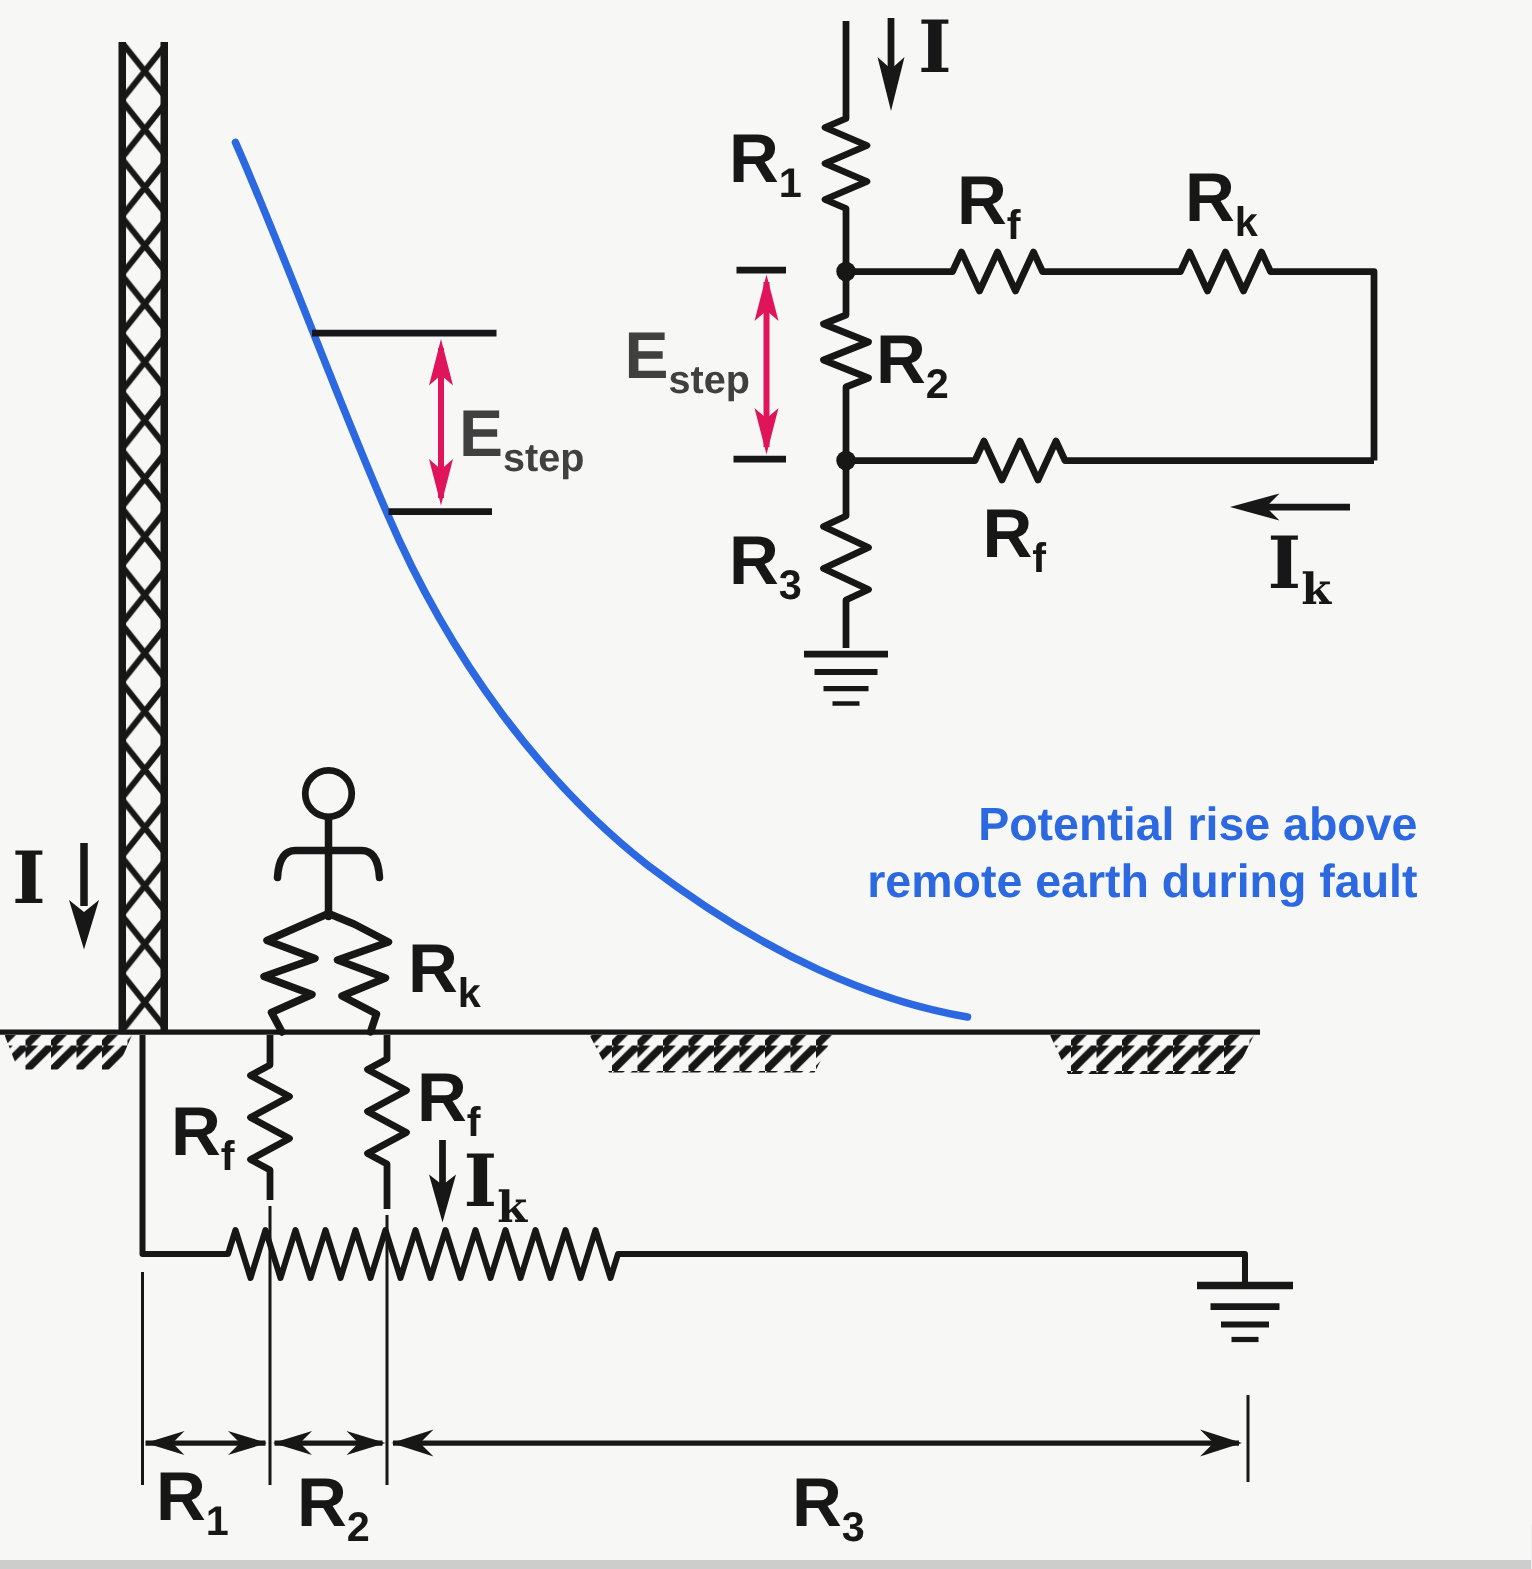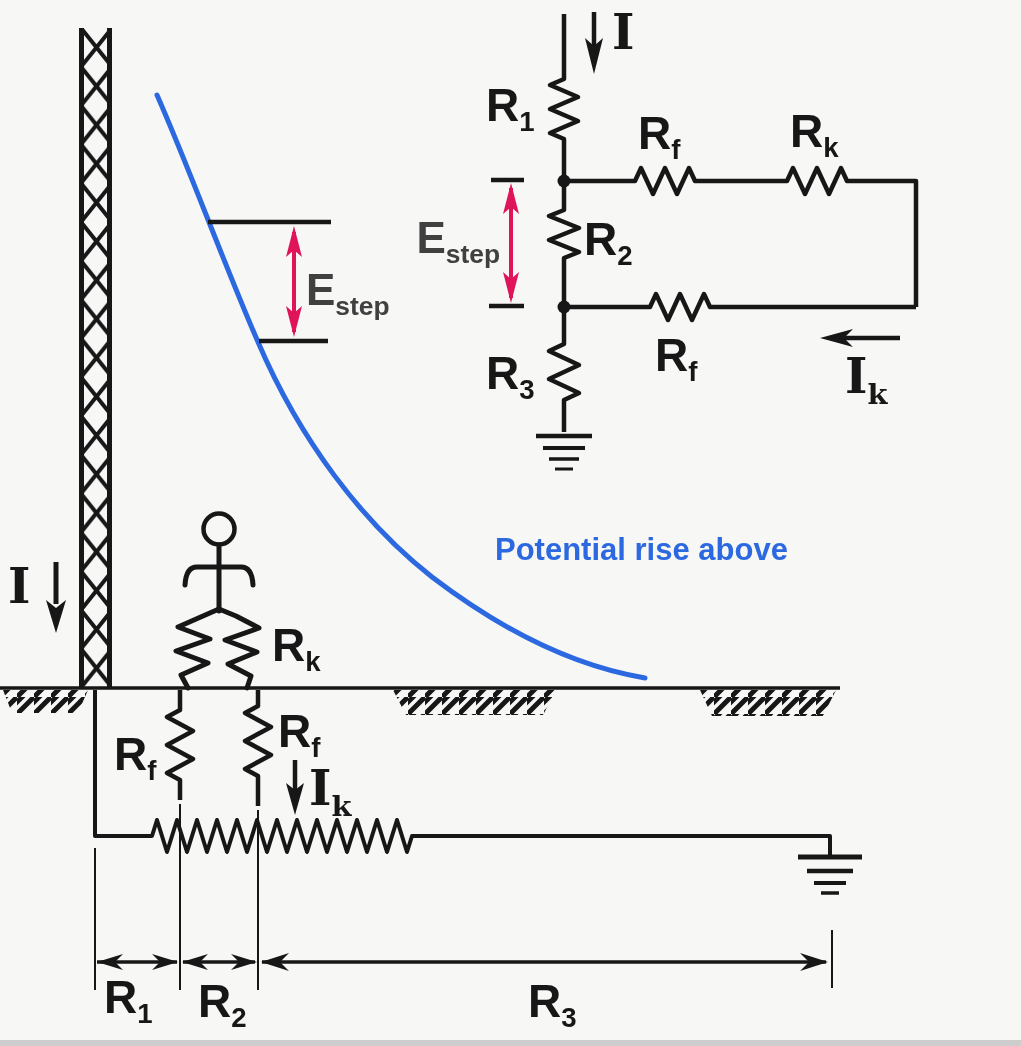--- a/index.html
+++ b/index.html
@@ -19,21 +19,21 @@
     color:#171717;
     white-space:nowrap;
     letter-spacing:0px;
   }
   .lbl sub { font-size:0.60em; line-height:1; }
   .cur { font-family:"DejaVu Serif", serif; font-size:48px; }
   .red { color:#404040; }
   .note {
     position:absolute;
     left:495px; top:531px; width:450px;
-    text-align:left;
+    text-align:right;
     font-weight:700;
     font-size:31px;
     line-height:38px;
     color:#2c69e1;
   }
   .estep { font-size:44px; }
   .bottom-strip {
     position:absolute; left:0; bottom:0; width:100%; height:6px;
     background:#cdcdcd;
   }
@@ -169,20 +169,21 @@
       </g>
     </g>
   </svg>
 
   <div class="lbl cur" style="left:8px; top:562px;">I</div>
 
   <div class="lbl red estep" style="left:306px; top:268px;"><span>E</span><sub>step</sub></div>
 
   <div class="note">
     <div>Potential rise above</div>
+    <div>remote earth during fault</div>
   </div>
 
   <div class="lbl" style="left:272px; top:622px;"><span>R</span><sub>k</sub></div>
 
   <div class="lbl" style="left:114px; top:731px;"><span>R</span><sub>f</sub></div>
 
   <div class="lbl" style="left:278px; top:708px;"><span>R</span><sub>f</sub></div>
 
   <div class="lbl cur" style="left:309px; top:764px;"><span>I</span><sub>k</sub></div>
 

